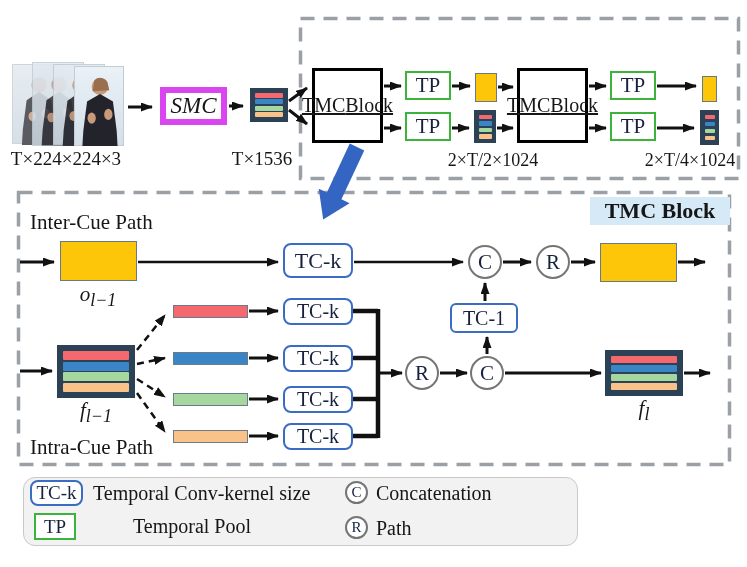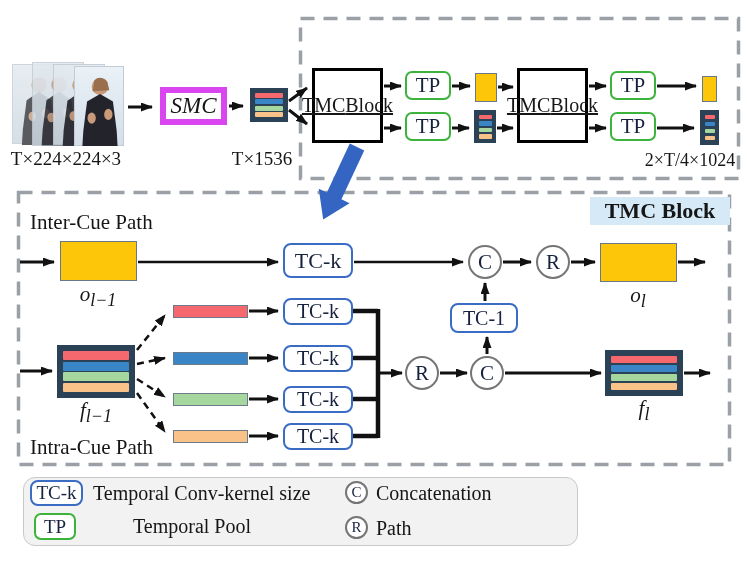--- a/index.html
+++ b/index.html
@@ -5,21 +5,21 @@
   html,body{margin:0;padding:0;background:#fff;}
   #canvas{position:relative;width:747px;height:567px;background:#fff;overflow:hidden;
           font-family:"Liberation Serif","DejaVu Serif",serif;color:#161616;}
   .abs{position:absolute;}
   #overlay{position:absolute;left:0;top:0;width:747px;height:567px;z-index:1;}
   .node{position:absolute;z-index:2;display:flex;align-items:center;justify-content:center;box-sizing:border-box;}
   .lbl{position:absolute;z-index:2;white-space:nowrap;}
   .center{text-align:center;}
   .smc{border:6px solid #d946ef;background:#fff;font-size:23px;font-style:italic;}
   .tmcbox{border:3.5px solid #000;background:#fff;flex-direction:row;font-size:20px;line-height:1.35;text-decoration:underline;}
-  .tp{border:2.5px solid #3cb43c;border-radius:7px;background:#fff;font-size:21px;color:#16213e;}
+  .tp{border:2.5px solid #3cb43c;border-radius:0;background:#fff;font-size:21px;color:#16213e;}
   .tc{border:2.5px solid #3a6cc3;border-radius:8px;background:#fff;font-size:21px;color:#16213e;}
   .yellow{background:#fdc608;border:1.5px solid #67788a;}
   .stack{background:#2b4156;border:2px solid #2b4156;display:flex;flex-direction:column;justify-content:space-between;padding:3px 3px;}
   .stack .bar{width:100%;border-radius:1px;}
   .cuebar{border:1.5px solid #6b7b8c;box-sizing:border-box;}
   .circle{border:2.5px solid #757575;border-radius:50%;background:#fff;font-size:21px;color:#16213e;}
   .title{background:#d5e9f7;font-weight:bold;font-size:23px;z-index:2;display:flex;align-items:center;justify-content:center;}
   .pathlbl{font-size:21px;}
   .mathlbl{font-style:italic;font-size:21px;}
   .mathlbl sub{font-size:18px;}
@@ -184,20 +184,21 @@
     </div>
 
   <div class="node yellow" style="left: 702px; top: 76px; width: 15px; height: 26px; background: rgb(253, 198, 8);"></div>
   <div class="node stack" style="left: 700px; top: 110px; width: 19px; height: 35px; padding: 2.5px; background: rgb(43, 65, 86);">
     <div class="bar" style="height: 4.5px; background: rgb(245, 105, 110);"></div>
     <div class="bar" style="height: 4.5px; background: rgb(58, 133, 198);"></div>
     <div class="bar" style="height: 4.5px; background: rgb(166, 215, 159);"></div>
     <div class="bar" style="height: 4.5px; background: rgb(249, 194, 136);"></div>
   </div>
 
+  <div class="lbl dims center" style="left:433px;top:150px;width:120px;">2×T/2×1024</div>
   <div class="lbl dims center" style="left:634px;top:150px;width:112px;">2×T/4×1024</div>
 
   <div class="title" style="left: 590px; top: 197px; width: 140px; height: 28px; position: absolute; font-size: 22px; background: rgb(213, 233, 247); justify-content: center;">
     <span>TMC Block</span>
   </div>
 
   <div class="lbl pathlbl" style="left:30px;top:435px;">Intra-Cue Path</div>
   <div class="lbl pathlbl" style="left:30px;top:210px;">Inter-Cue Path</div>
 
   <div class="node yellow" style="left: 60px; top: 241px; width: 77px; height: 40px; background: rgb(253, 198, 8);"></div>
@@ -208,23 +209,22 @@
     </div>
 
   <div class="node circle" style="left:468px;top:245px;width:34px;height:34px;">
       <span>C</span>
     </div>
   <div class="node circle" style="left:536px;top:245px;width:34px;height:34px;">
       <span>R</span>
     </div>
 
   <div class="node yellow" style="left: 600px; top: 243px; width: 77px; height: 39px; background: rgb(253, 198, 8);"></div>
-  <div class="lbl mathlbl center" style="left:598px;top:283px;width:80px;"><span>o</span><sub>l</sub></div>
-
-  <div class="node tc" style="left: 450px; top: 303px; width: 68px; height: 30px; font-size: 20px; border-color: rgb(58, 108, 195);">
+
+  <div class="node tc" style="left: 450px; top: 303px; width: 68px; height: 30px; font-size: 20px; border-color: rgb(58, 108, 195); border-radius: 6px;">
       <span>TC-1</span>
     </div>
 
   <div class="node stack" style="left: 57px; top: 345px; width: 78px; height: 53px; padding: 4px; background: rgb(43, 65, 86);">
     <div class="bar" style="height: 9px; background: rgb(245, 105, 110);"></div>
     <div class="bar" style="height: 9px; background: rgb(58, 133, 198);"></div>
     <div class="bar" style="height: 9px; background: rgb(166, 215, 159);"></div>
     <div class="bar" style="height: 9px; background: rgb(249, 194, 136);"></div>
   </div>
   <div class="lbl mathlbl center" style="left:55px;top:398px;width:82px;"><span>f</span><sub>l−1</sub></div>

